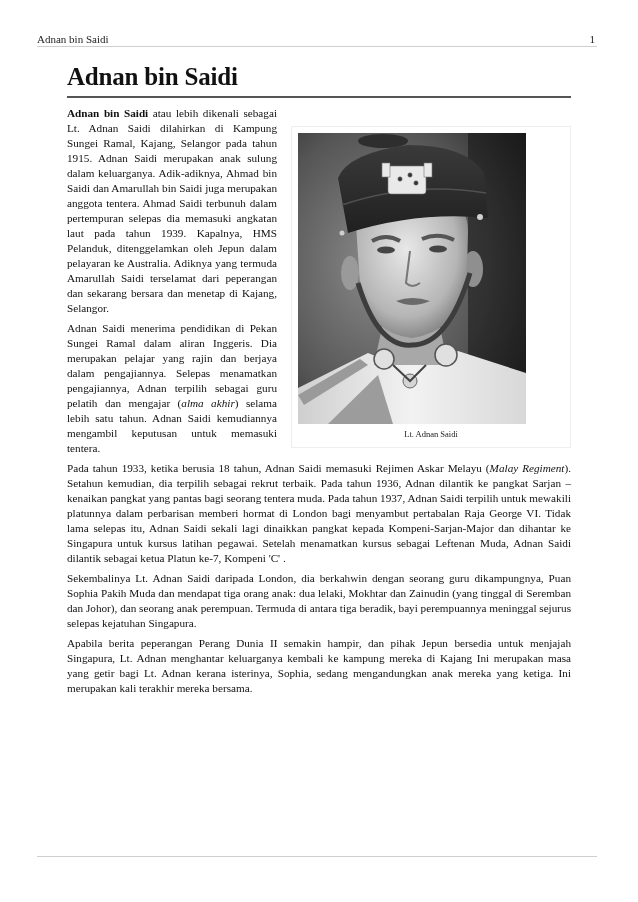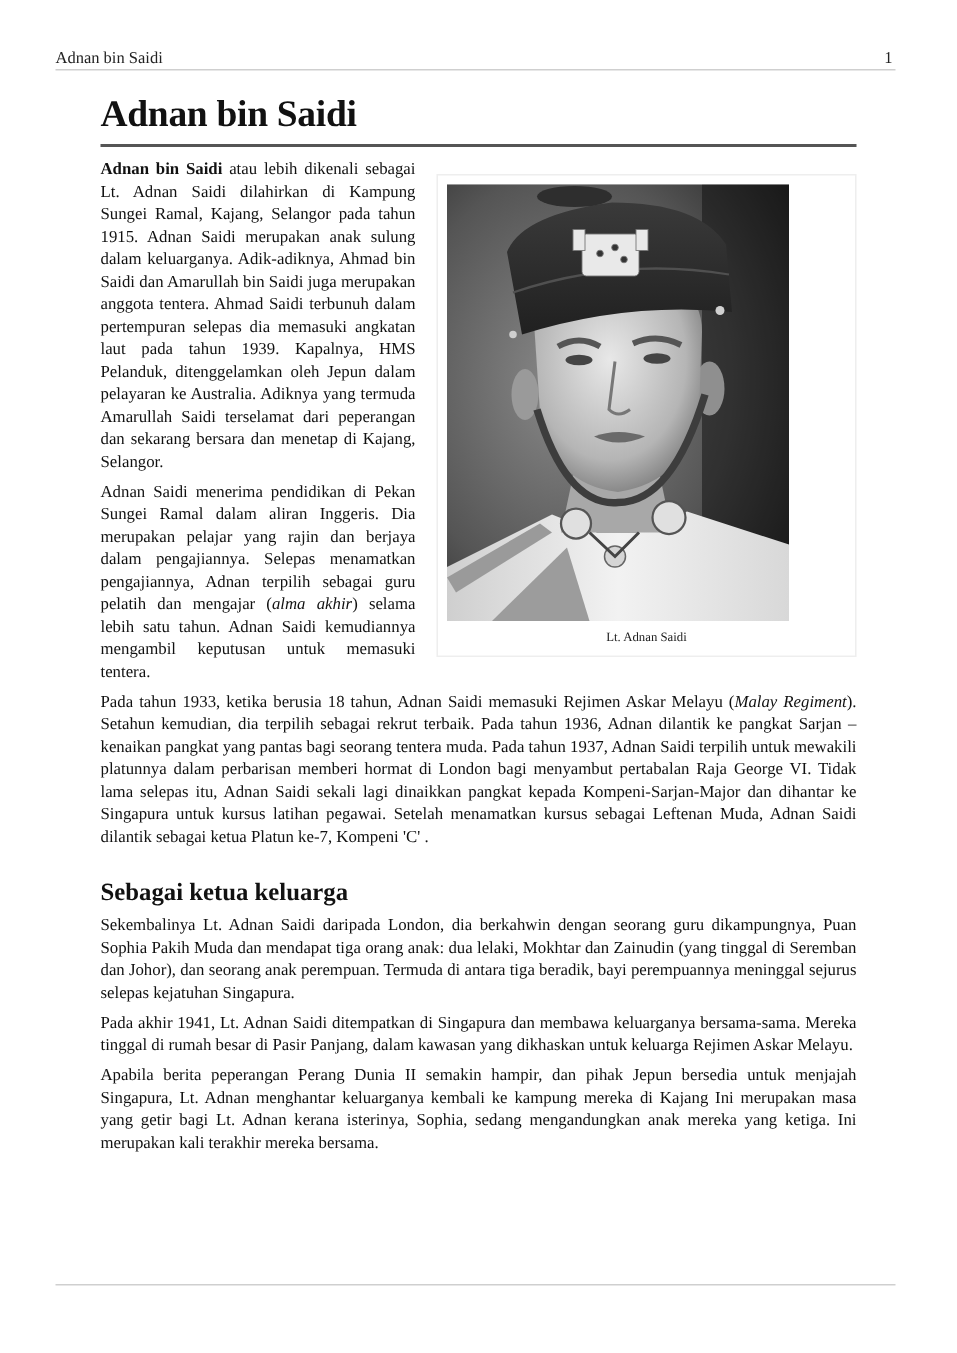--- a/index.html
+++ b/index.html
@@ -18,21 +18,21 @@
   .content { position: absolute; left: 67px; top: 62px; width: 504px; }
   h1 {
     margin: 0; font-size: 25px; line-height: 30px; font-weight: bold;
     padding-bottom: 4px; border-bottom: 2px solid #555555; letter-spacing: -0.2px;
   }
   p {
     margin: 0 0 5px 0; font-size: 11.2px; line-height: 15px; text-align: justify;
   }
   .first-p { margin-top: 8px; }
   .figure {
-    float: right; width: 280px; margin: 18px 0 4px 14px;
+    float: right; width: 280px; margin: 28px 0 4px 14px;
     border: 1px solid #eeeeee; background: #fff; box-sizing: border-box;
     padding: 6px 6px 4px 6px;
   }
   .photo { width: 228px; height: 291px; display: block; background: #6d6d6d; }
   .caption { text-align: center; font-size: 8.5px; line-height: 18px; color: #222; padding-top: 1px; }
   h2 {
     margin: 18px 0 4px 0; font-size: 16.5px; line-height: 22px; font-weight: bold; clear: both;
   }
   .footer-rule {
     position: absolute; left: 37px; top: 856px; width: 560px; height: 0;
@@ -121,20 +121,18 @@
     </svg>
     <div class="caption">Lt. Adnan Saidi</div>
   </div>
 
   <p class="first-p"><b>Adnan bin Saidi</b><span> atau lebih dikenali sebagai Lt. Adnan Saidi dilahirkan di Kampung Sungei Ramal, Kajang, Selangor pada tahun 1915. Adnan Saidi merupakan anak sulung dalam keluarganya. Adik-adiknya, Ahmad bin Saidi dan Amarullah bin Saidi juga merupakan anggota tentera. Ahmad Saidi terbunuh dalam pertempuran selepas dia memasuki angkatan laut pada tahun 1939. Kapalnya, HMS Pelanduk, ditenggelamkan oleh Jepun dalam pelayaran ke Australia. Adiknya yang termuda Amarullah Saidi terselamat dari peperangan dan sekarang bersara dan menetap di Kajang, Selangor.</span></p>
 
   <p><span>Adnan Saidi menerima pendidikan di Pekan Sungei Ramal dalam aliran Inggeris. Dia merupakan pelajar yang rajin dan berjaya dalam pengajiannya. Selepas menamatkan pengajiannya, Adnan terpilih sebagai guru pelatih dan mengajar (</span><i>alma akhir</i><span>) selama lebih satu tahun. Adnan Saidi kemudiannya mengambil keputusan untuk memasuki tentera.</span></p>
 
   <p><span>Pada tahun 1933, ketika berusia 18 tahun, Adnan Saidi memasuki Rejimen Askar Melayu (</span><i>Malay Regiment</i><span>). Setahun kemudian, dia terpilih sebagai rekrut terbaik. Pada tahun 1936, Adnan dilantik ke pangkat Sarjan – kenaikan pangkat yang pantas bagi seorang tentera muda. Pada tahun 1937, Adnan Saidi terpilih untuk mewakili platunnya dalam perbarisan memberi hormat di London bagi menyambut pertabalan Raja George VI. Tidak lama selepas itu, Adnan Saidi sekali lagi dinaikkan pangkat kepada Kompeni-Sarjan-Major dan dihantar ke Singapura untuk kursus latihan pegawai. Setelah menamatkan kursus sebagai Leftenan Muda, Adnan Saidi dilantik sebagai ketua Platun ke-7, Kompeni 'C' .</span></p>
 
-  <h2>Sebagai ketua keluarga</h2>
 
   <p>Sekembalinya Lt. Adnan Saidi daripada London, dia berkahwin dengan seorang guru dikampungnya, Puan Sophia Pakih Muda dan mendapat tiga orang anak: dua lelaki, Mokhtar dan Zainudin (yang tinggal di Seremban dan Johor), dan seorang anak perempuan. Termuda di antara tiga beradik, bayi perempuannya meninggal sejurus selepas kejatuhan Singapura.</p>
-  <p>Pada akhir 1941, Lt. Adnan Saidi ditempatkan di Singapura dan membawa keluarganya bersama-sama. Mereka tinggal di rumah besar di Pasir Panjang, dalam kawasan yang dikhaskan untuk keluarga Rejimen Askar Melayu.</p>
   <p>Apabila berita peperangan Perang Dunia II semakin hampir, dan pihak Jepun bersedia untuk menjajah Singapura, Lt. Adnan menghantar keluarganya kembali ke kampung mereka di Kajang Ini merupakan masa yang getir bagi Lt. Adnan kerana isterinya, Sophia, sedang mengandungkan anak mereka yang ketiga. Ini merupakan kali terakhir mereka bersama.</p>
 </div>
 
 <div class="footer-rule"></div>
 
 </body></html>

